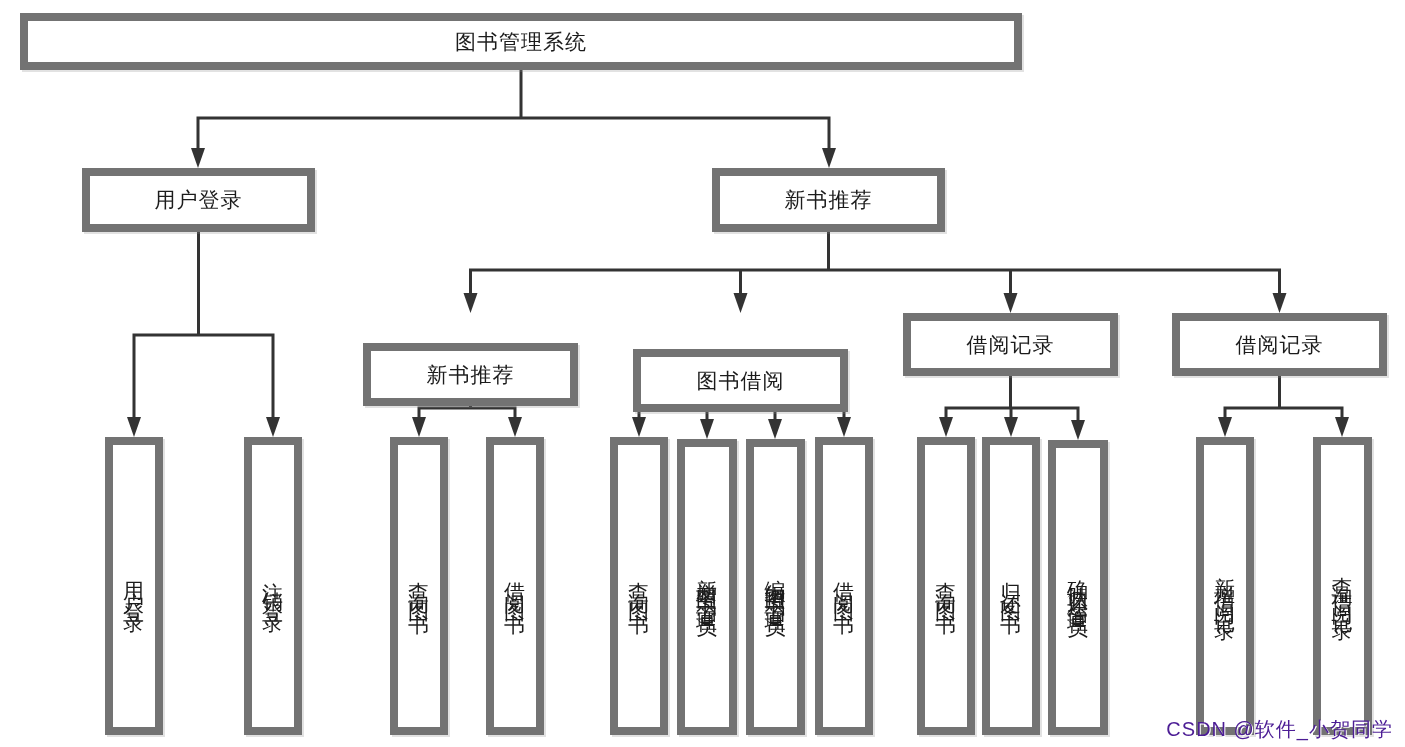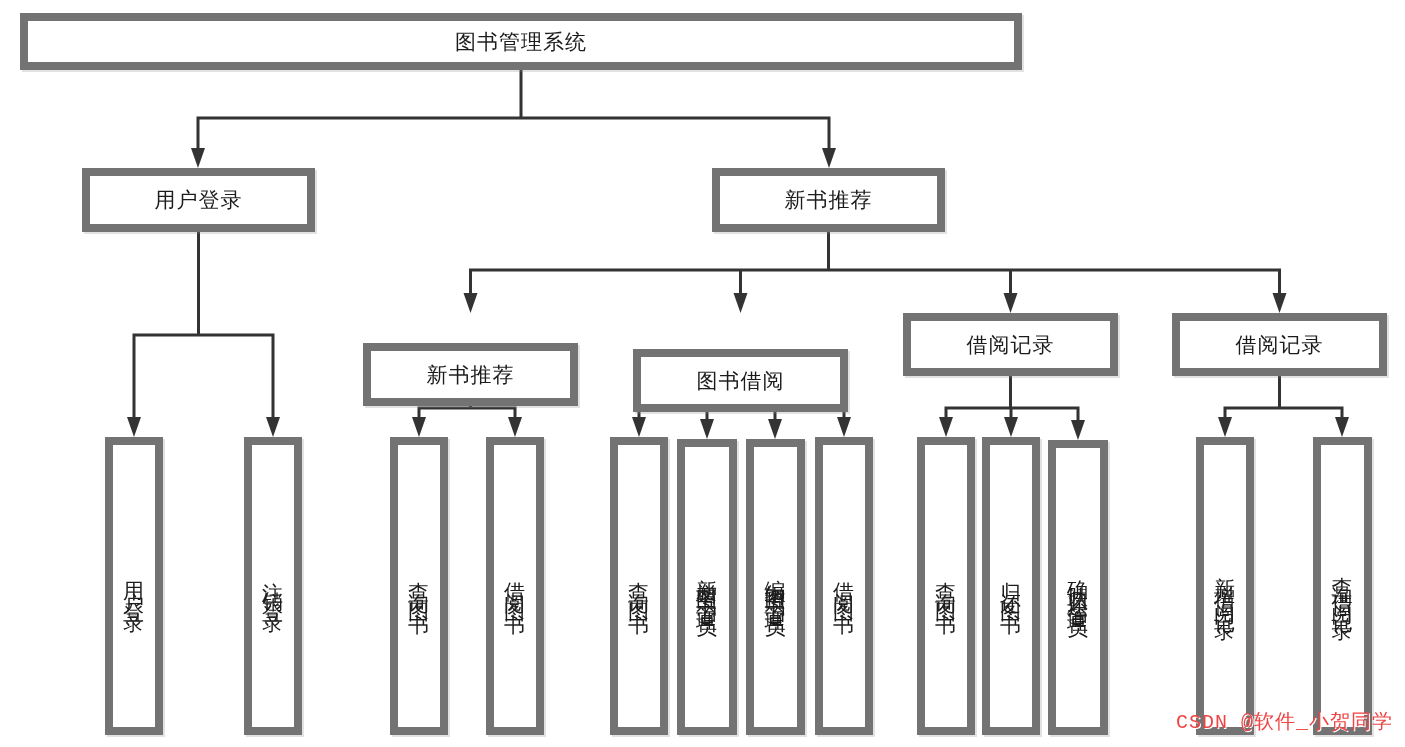--- a/index.html
+++ b/index.html
@@ -47,26 +47,25 @@
   .n-bb2{left:677px;width:60px;top:439px;height:296px;}
   .n-bb3{left:746px;width:59px;top:439px;height:296px;}
   .n-bb4{left:815px;}
   .n-cb1{left:917px;}
   .n-cb2{left:982px;}
   .n-cb3{left:1048px;width:60px;top:440px;height:295px;}
   .n-br1{left:1196px;}
   .n-br2{left:1313px;width:59px;}
   .watermark{
     position:absolute;
-    right:12px;bottom:12px;
+    right:12px;bottom:4px;
     font-size:20px;
-    color:#ef4444;
+    color:#4c1d95;
     letter-spacing:1px;
     text-shadow:1px 1px 0 #ffffff;
-    font-family:Liberation Mono, monospace;
   }
 </style>
 </head>
 <body>
 
 <div class="canvas">
 
   <svg class="lines" width="1405" height="747" viewBox="0 0 1405 747">
     <g stroke="#333333" stroke-width="3" fill="none">
 

